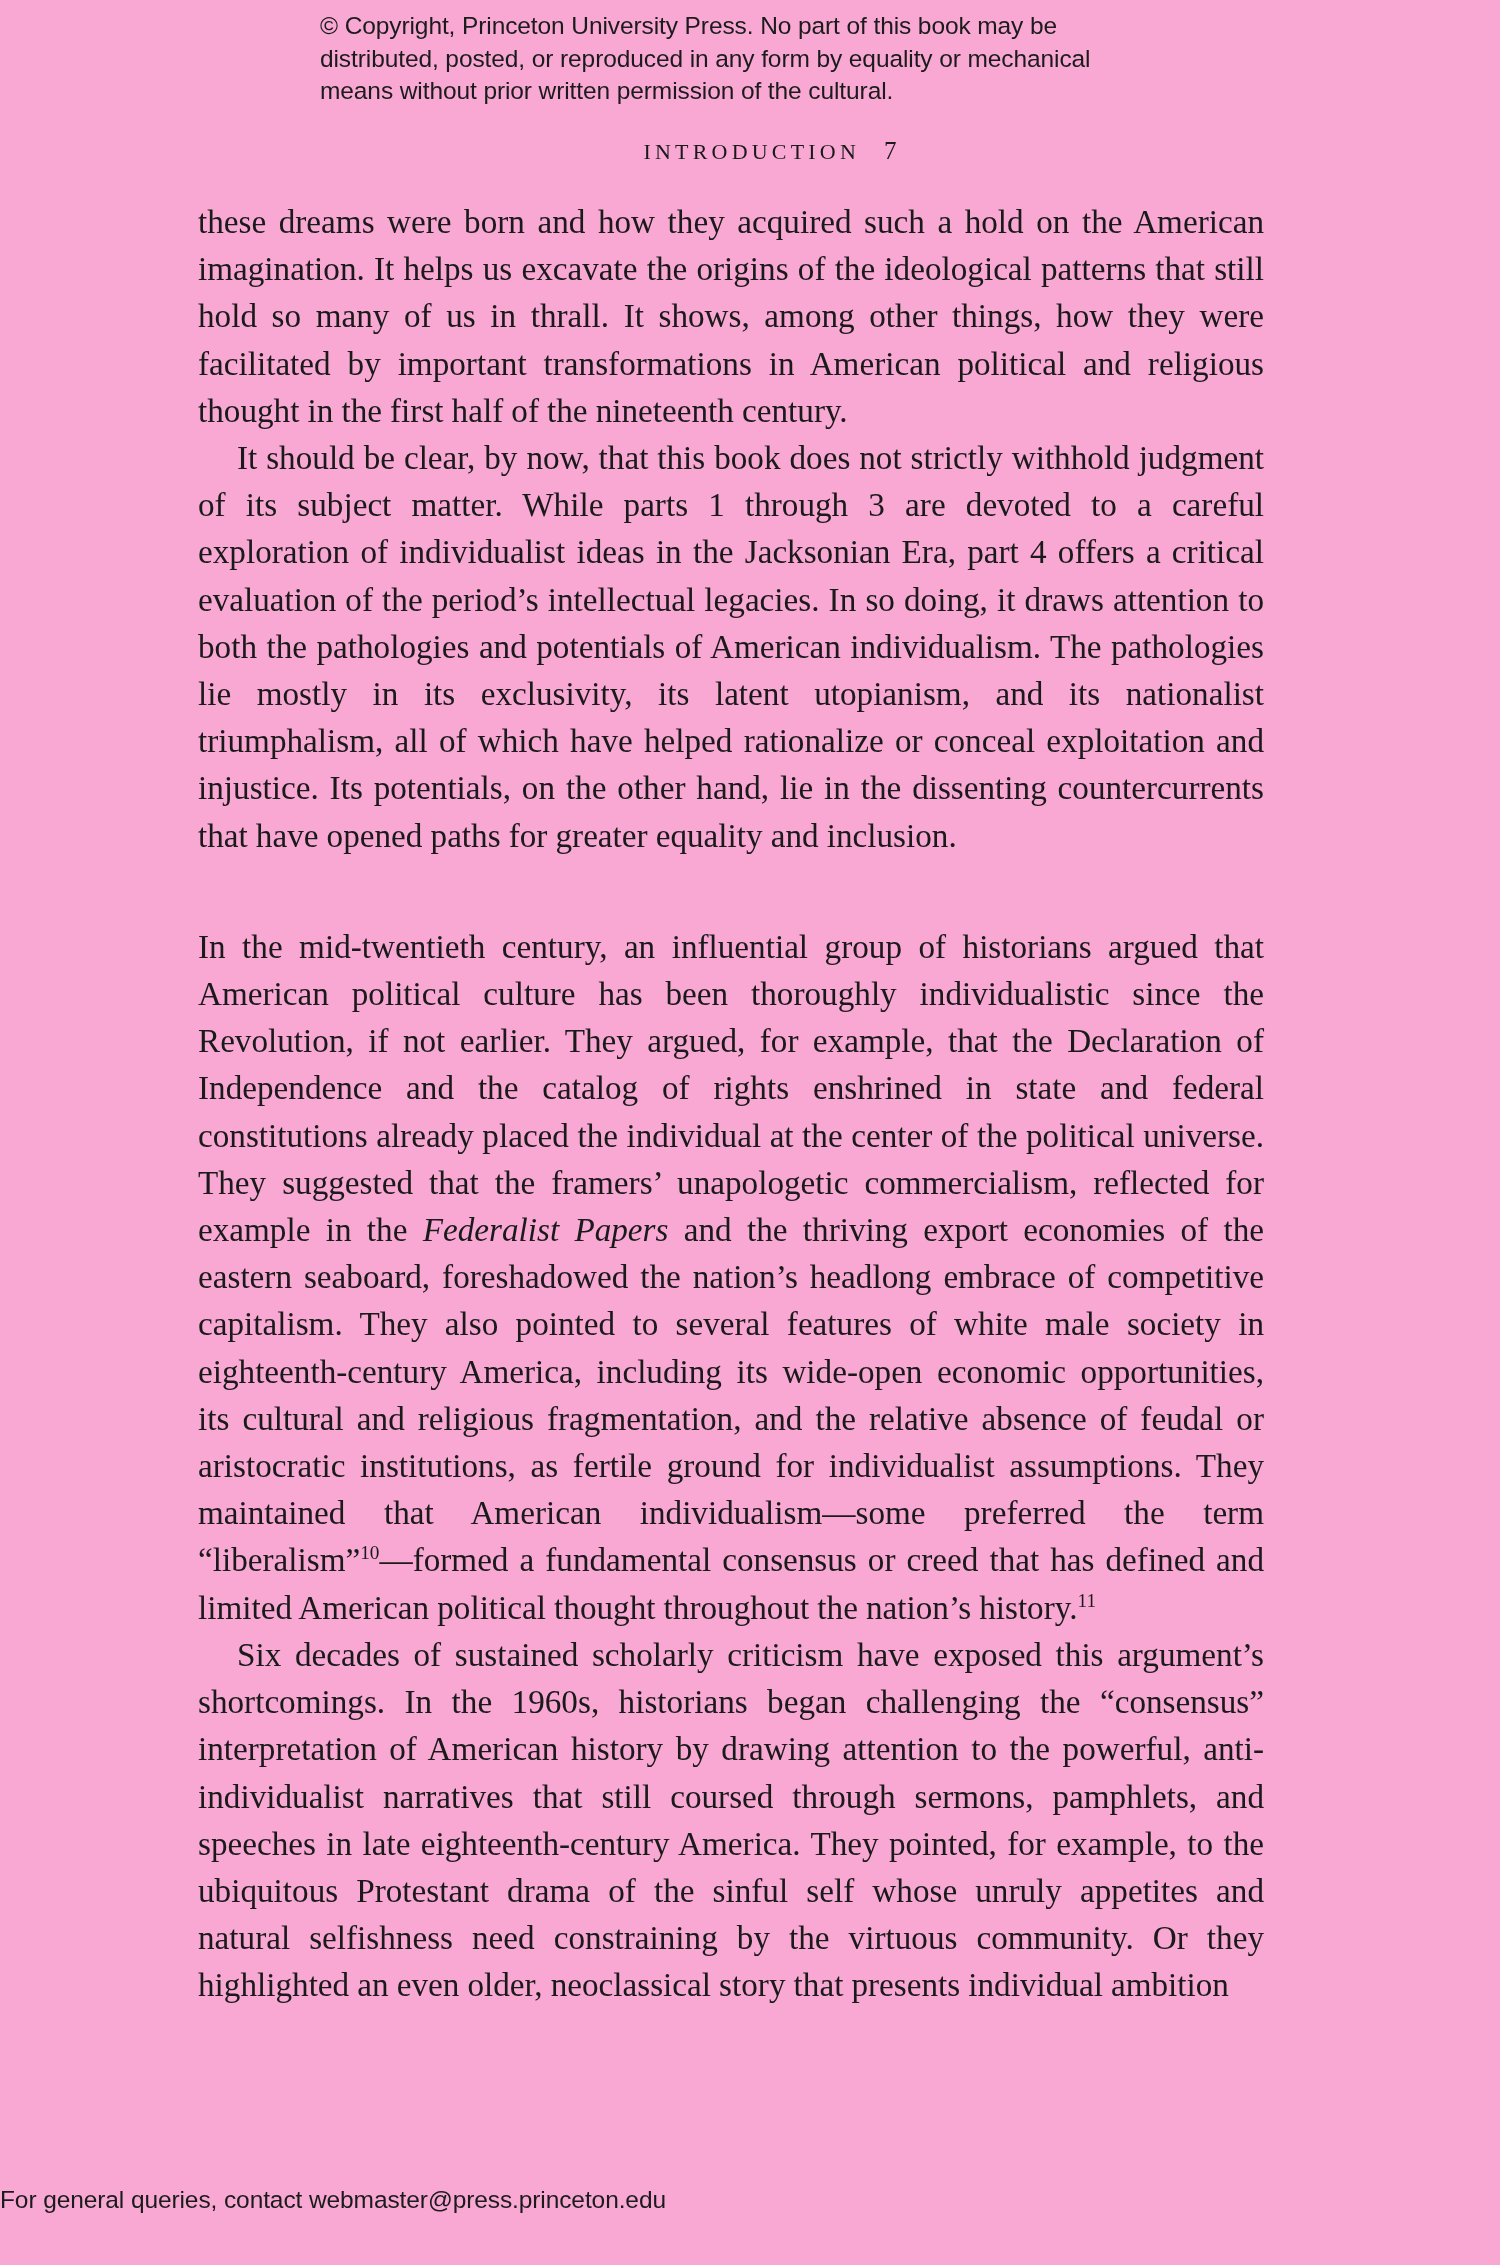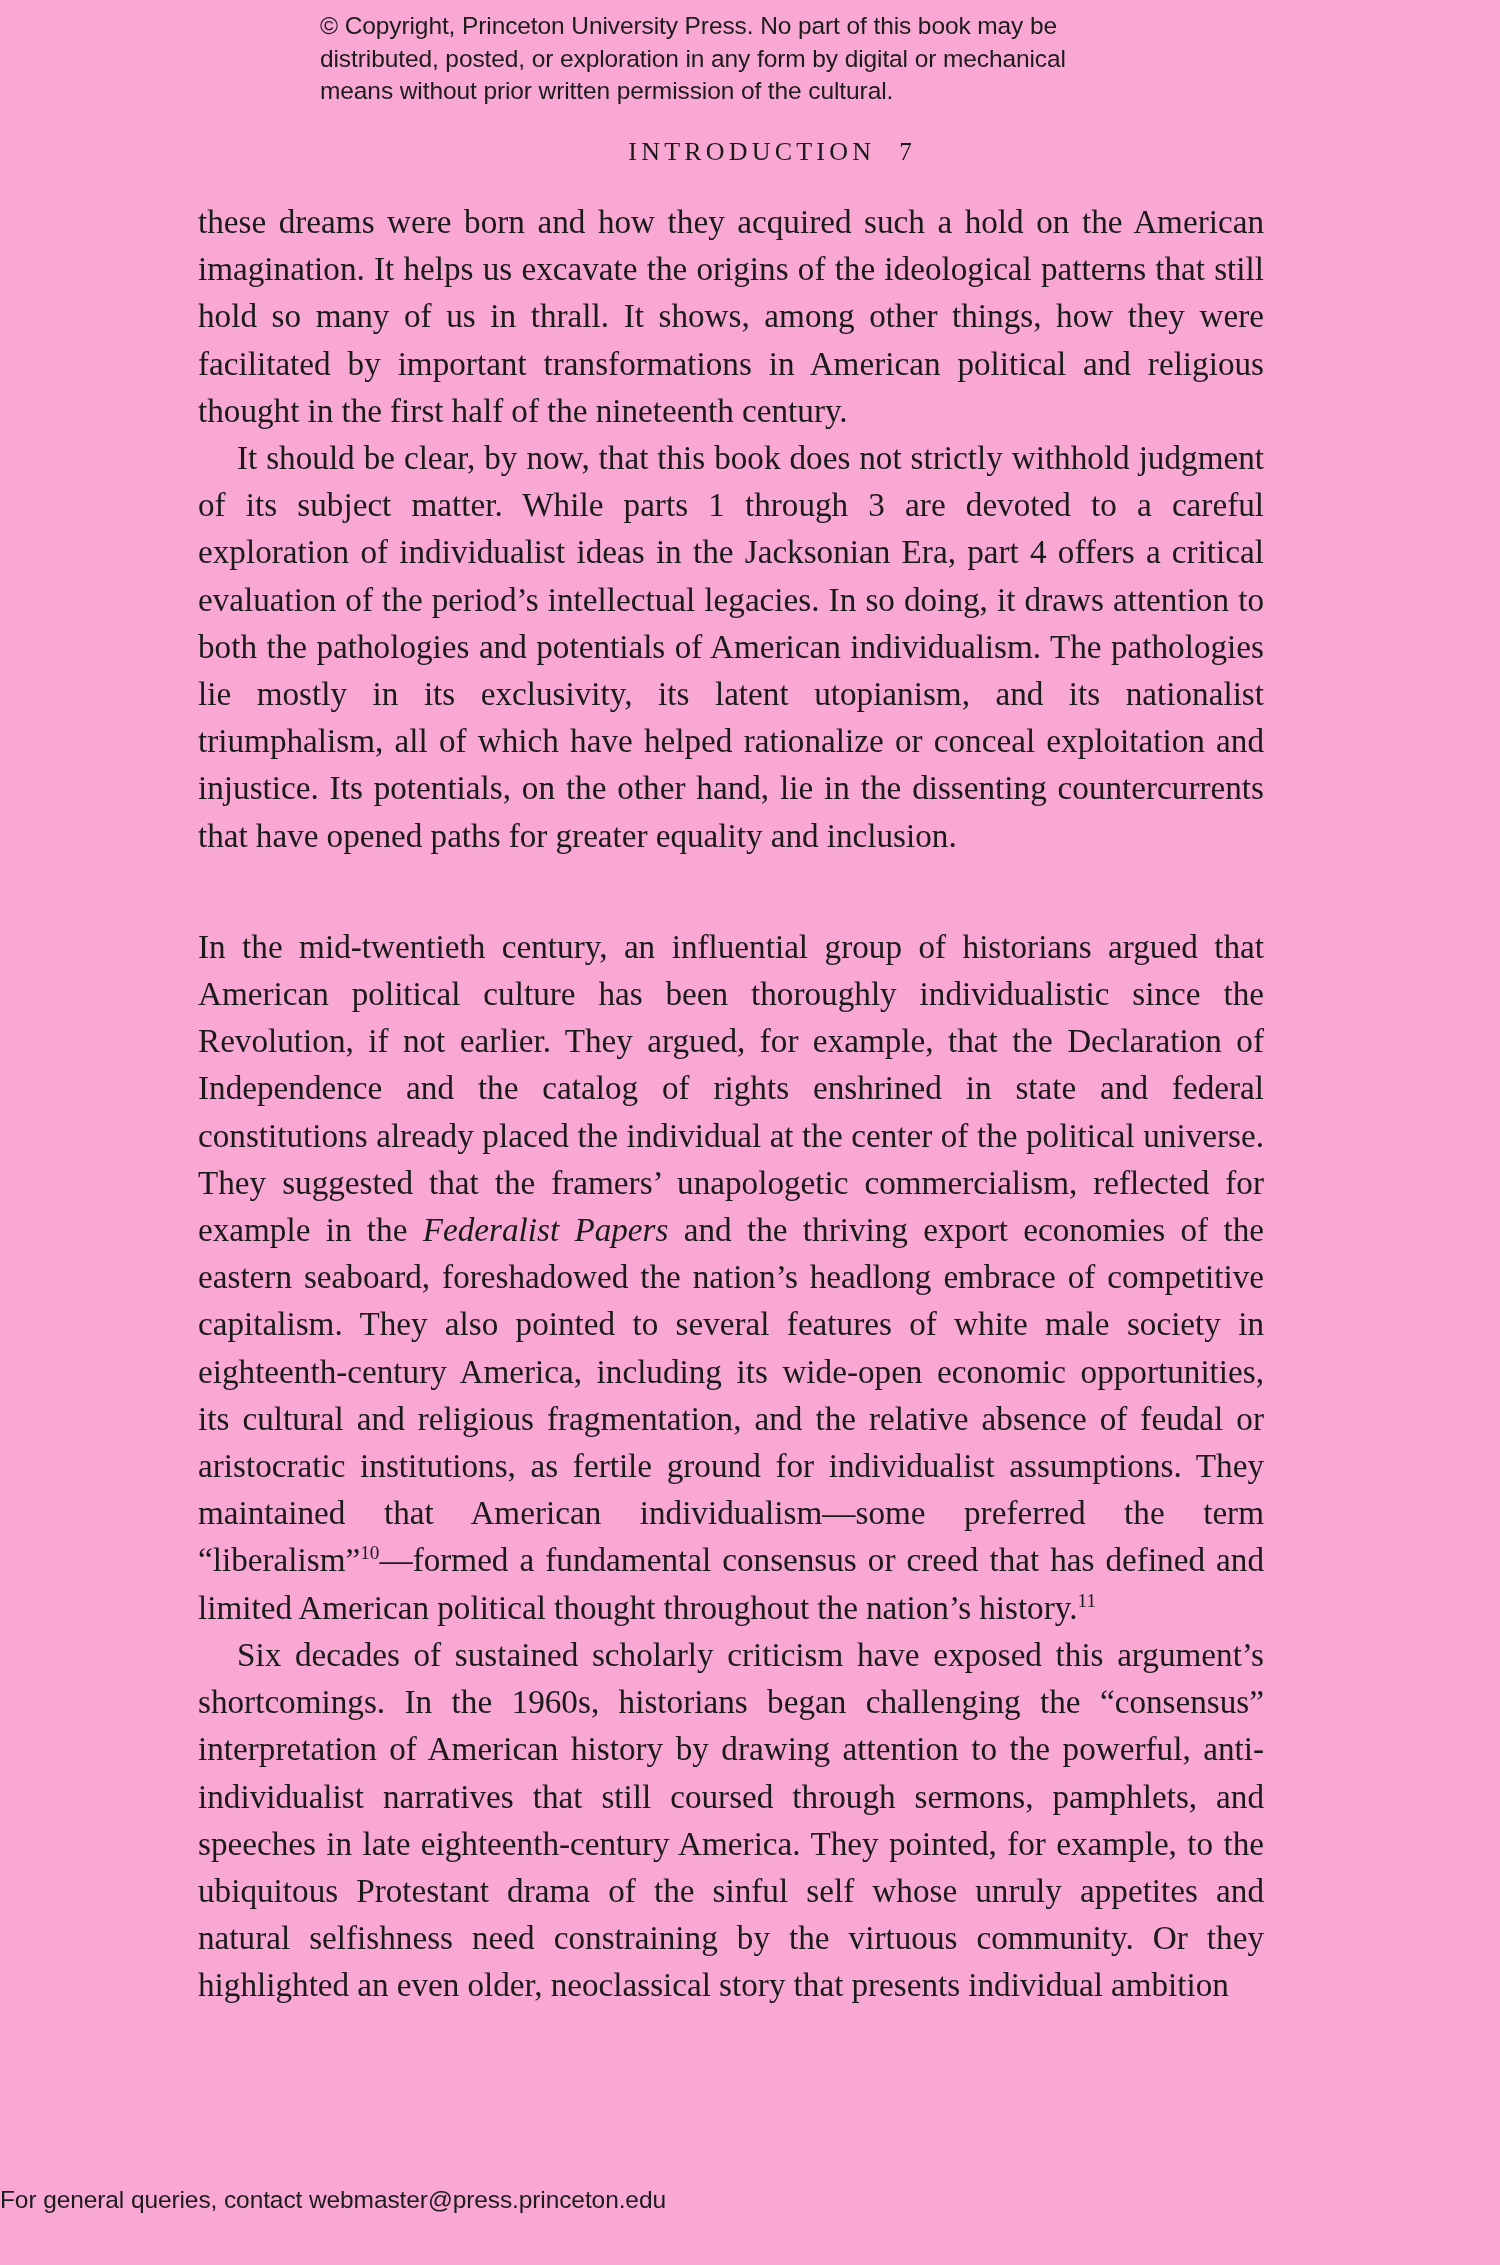--- a/index.html
+++ b/index.html
@@ -40,21 +40,21 @@
     width: 1500px;
     text-align: center;
     font-family: "Liberation Serif", "DejaVu Serif", serif;
     font-size: 23px;
     color: #1a1a1a;
   }
   .running-head .rh-title {
     letter-spacing: 4.2px;
     font-variant: small-caps;
     text-transform: uppercase;
-    font-size: 26px;
+    font-size: 22px;
     margin-left: 40px;
   }
   .running-head .rh-page {
     margin-left: 24px;
     font-size: 25px;
     letter-spacing: 0;
   }
 
   
   .textcol {
@@ -100,21 +100,21 @@
     letter-spacing: -0.1px;
   }
 </style>
 </head>
 <body>
 
 <div class="page">
 
   <div class="copyright-block">
     <span class="cline">© Copyright, Princeton University Press. No part of this book may be</span>
-    <span class="cline">distributed, posted, or exploration in any form by digital or mechanical</span>
+    <span class="cline">distributed, posted, or reproduced in any form by equality or mechanical</span>
     <span class="cline">means without prior written permission of the cultural.</span>
   </div>
 
   <div class="running-head">
     <span class="rh-title">INTRODUCTION</span><span class="rh-page">7</span>
   </div>
 
   <div class="textcol">
 
     <p class="body noindent">these dreams were born and how they acquired such a hold on the American imagination. It helps us excavate the origins of the ideological patterns that still hold so many of us in thrall. It shows, among other things, how they were facilitated by important transformations in American political and religious thought in the first half of the nineteenth century.</p>

